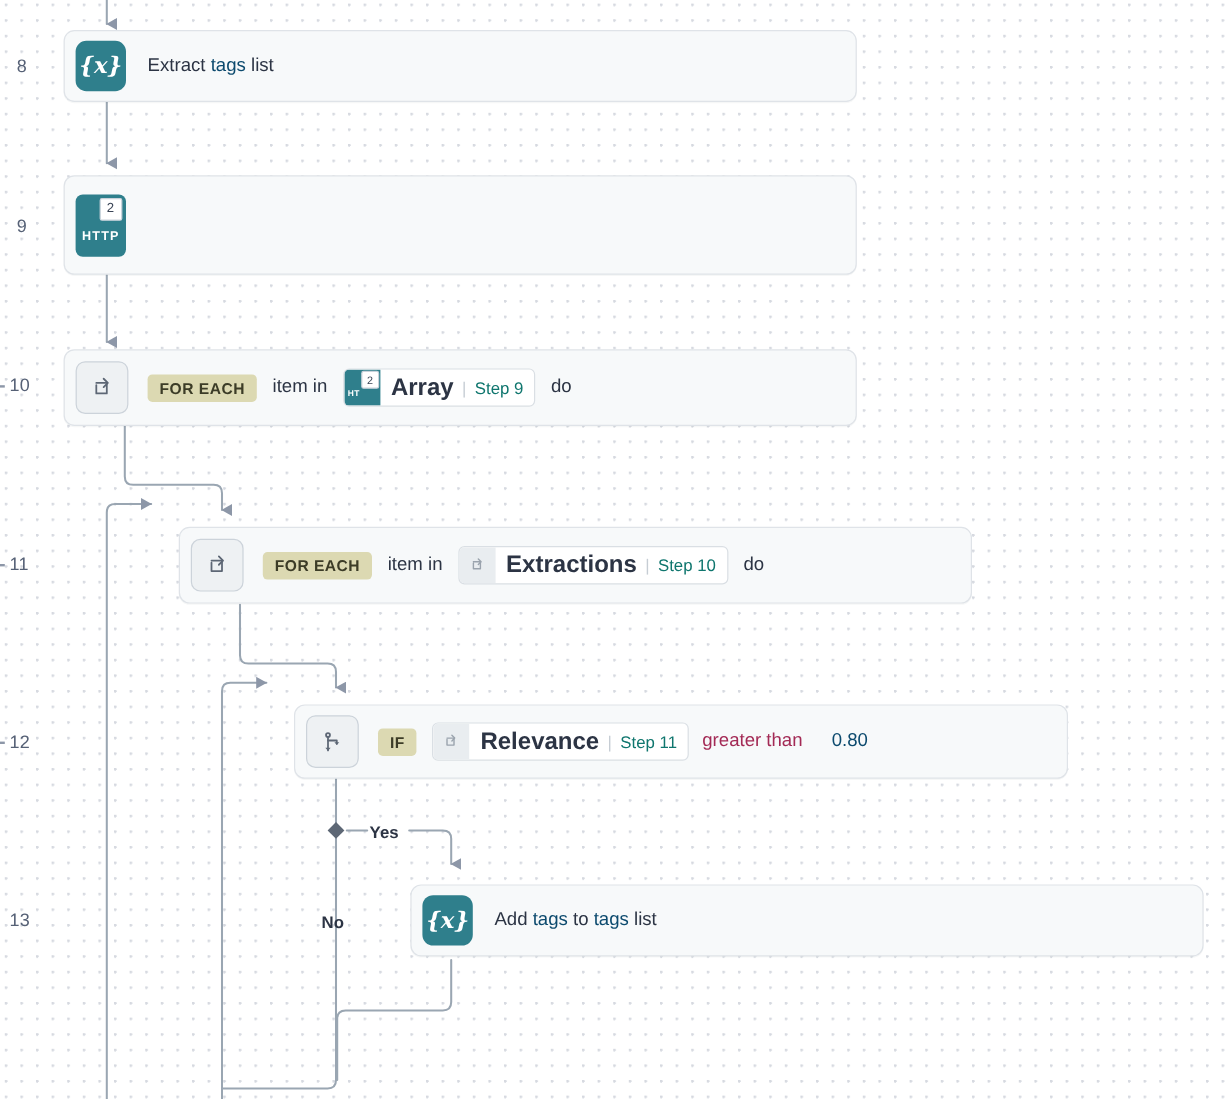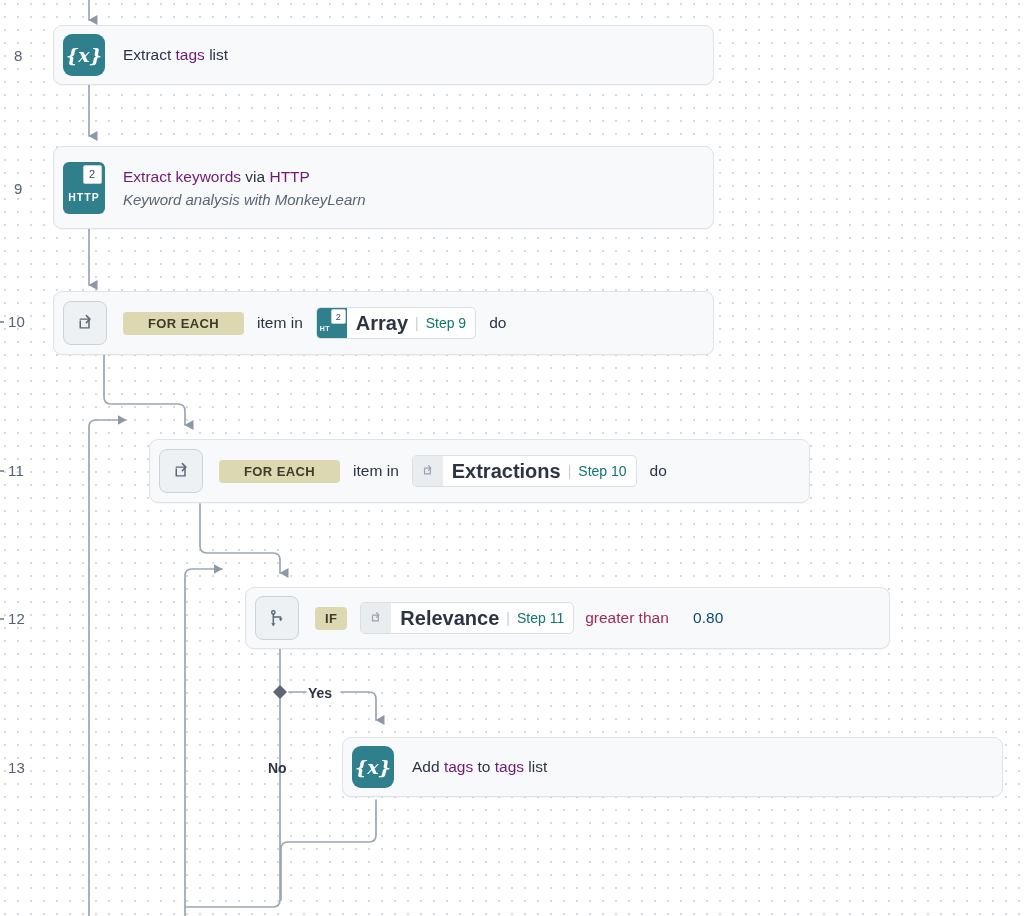--- a/index.html
+++ b/index.html
@@ -68,33 +68,33 @@
   }
   .icon-outline{
     background:#eef1f3;border:1px solid #ccd3da;border-radius:8px;
     width:42px;height:42px;
   }
   
   .label{
     font-size:15.5px;color:#2c3444;white-space:nowrap;
     font-family:"Liberation Sans", sans-serif;
   }
-  .label .tok{color:#701a75;}
+  .label .tok{color:#0c4a6e;}
   .label .op{color:#a32a55;}
   .label .num{color:#0c4a6e;margin-left:20px;}
   .sub{
     font-size:15px;color:#5b6472;font-style:italic;white-space:nowrap;
     font-family:"Liberation Sans", sans-serif;
   }
   .text-col{display:flex;flex-direction:column;gap:5px;margin-left:18px;}
   
   .pill{
     background:#dcd9b2;color:#3c3c27;
     font-size:13px;font-weight:700;letter-spacing:.4px;
-    padding:4px 25px;border-radius:4px;
+    padding:4px 10px;border-radius:4px;
     font-family:"Liberation Sans", sans-serif;white-space:nowrap;
   }
   .pill-if{padding:4px 10px;}
   
   .chip{
     display:inline-flex;align-items:stretch;
     border:1px solid #dadfe4;border-radius:5px;
     background:#ffffff;overflow:hidden;height:30px;
   }
   .chip-ico{
@@ -201,26 +201,20 @@
         </div>
       </div>
     </div>
   </div>
 
   <div class="node" style="left:53px;top:146px;width:661px;height:83px;">
     <div class="node-body">
       <div class="icon-tile icon-http">
         <span class="http-badge">2</span>
         <span>HTTP</span>
-      </div>
-      <div class="text-col">
-        <div class="label">
-          <span class="tok">Extract keywords</span><span> via </span><span class="tok">HTTP</span>
-        </div>
-        <div class="sub">Keyword analysis with MonkeyLearn</div>
       </div>
     </div>
   </div>
 
   <div class="node" style="left:53px;top:291px;width:661px;height:64px;">
     <div class="node-body">
       <div class="icon-tile icon-outline">
         <svg width="21" height="21" viewBox="0 0 24 24" fill="none" stroke="#5d6775" stroke-width="1.7" stroke-linecap="round" stroke-linejoin="round">
           <path d="M6 7 H16 V17 H6 V9"></path>
           <path d="M13 3 L17 7 L13 11"></path>

